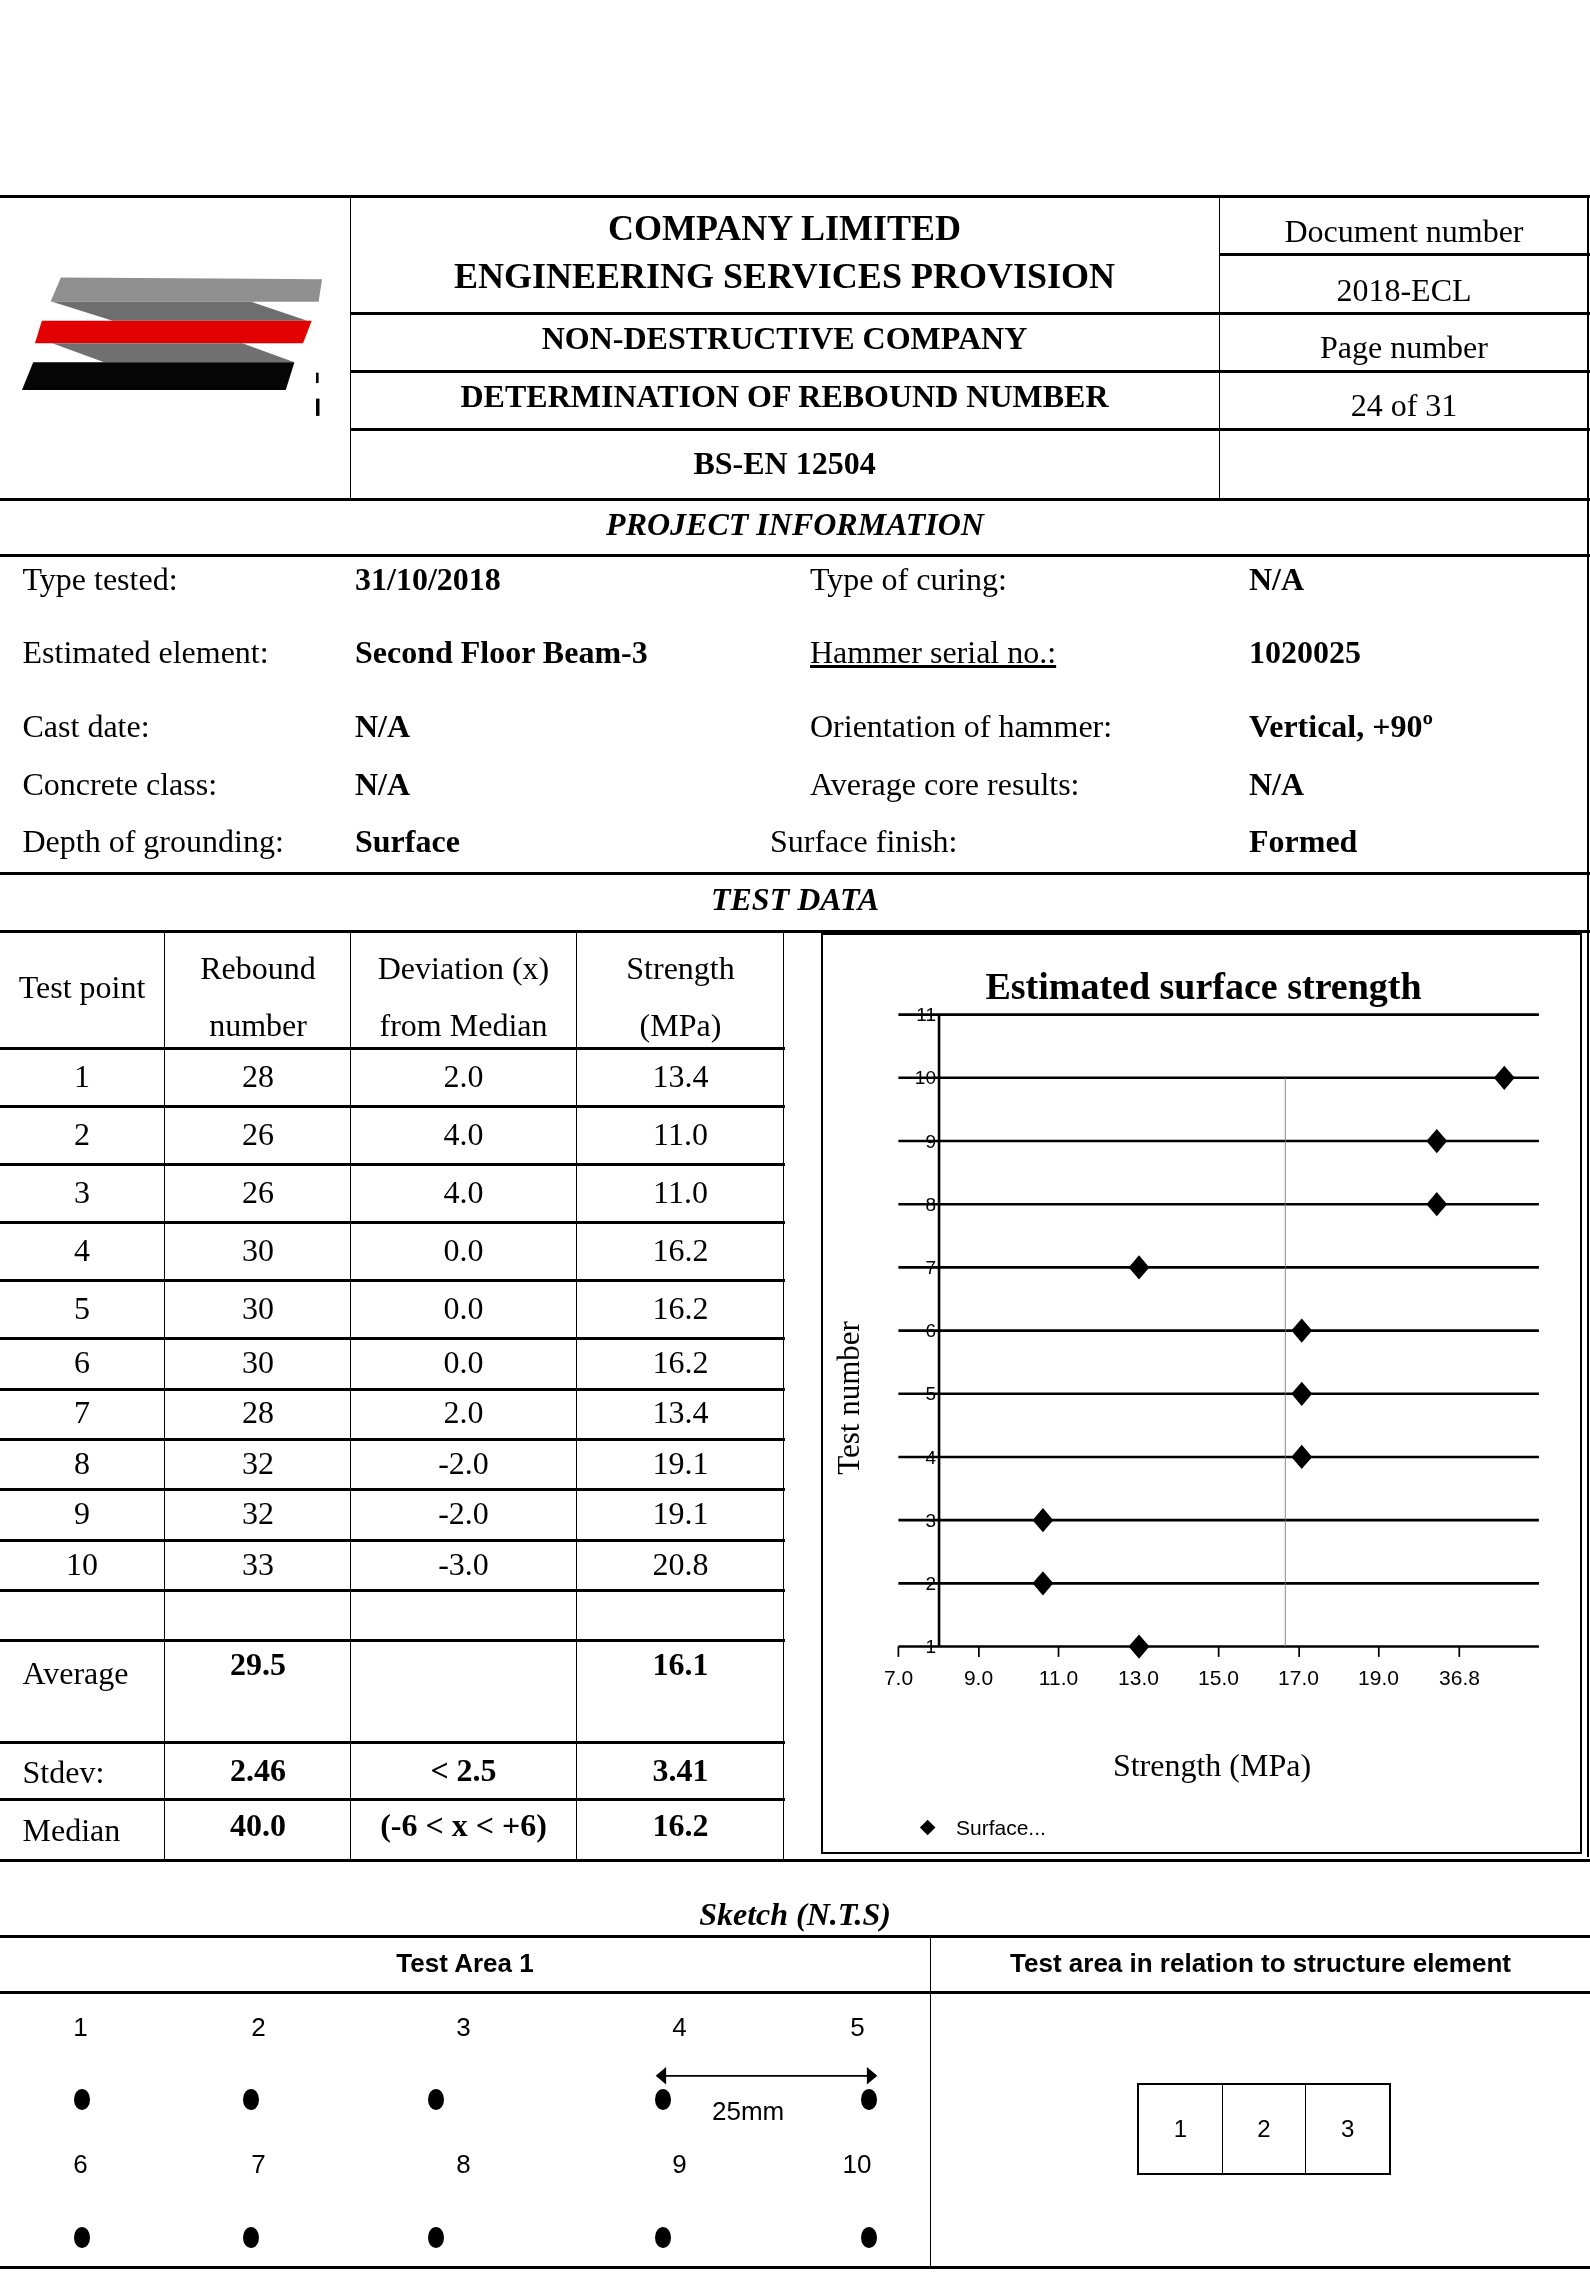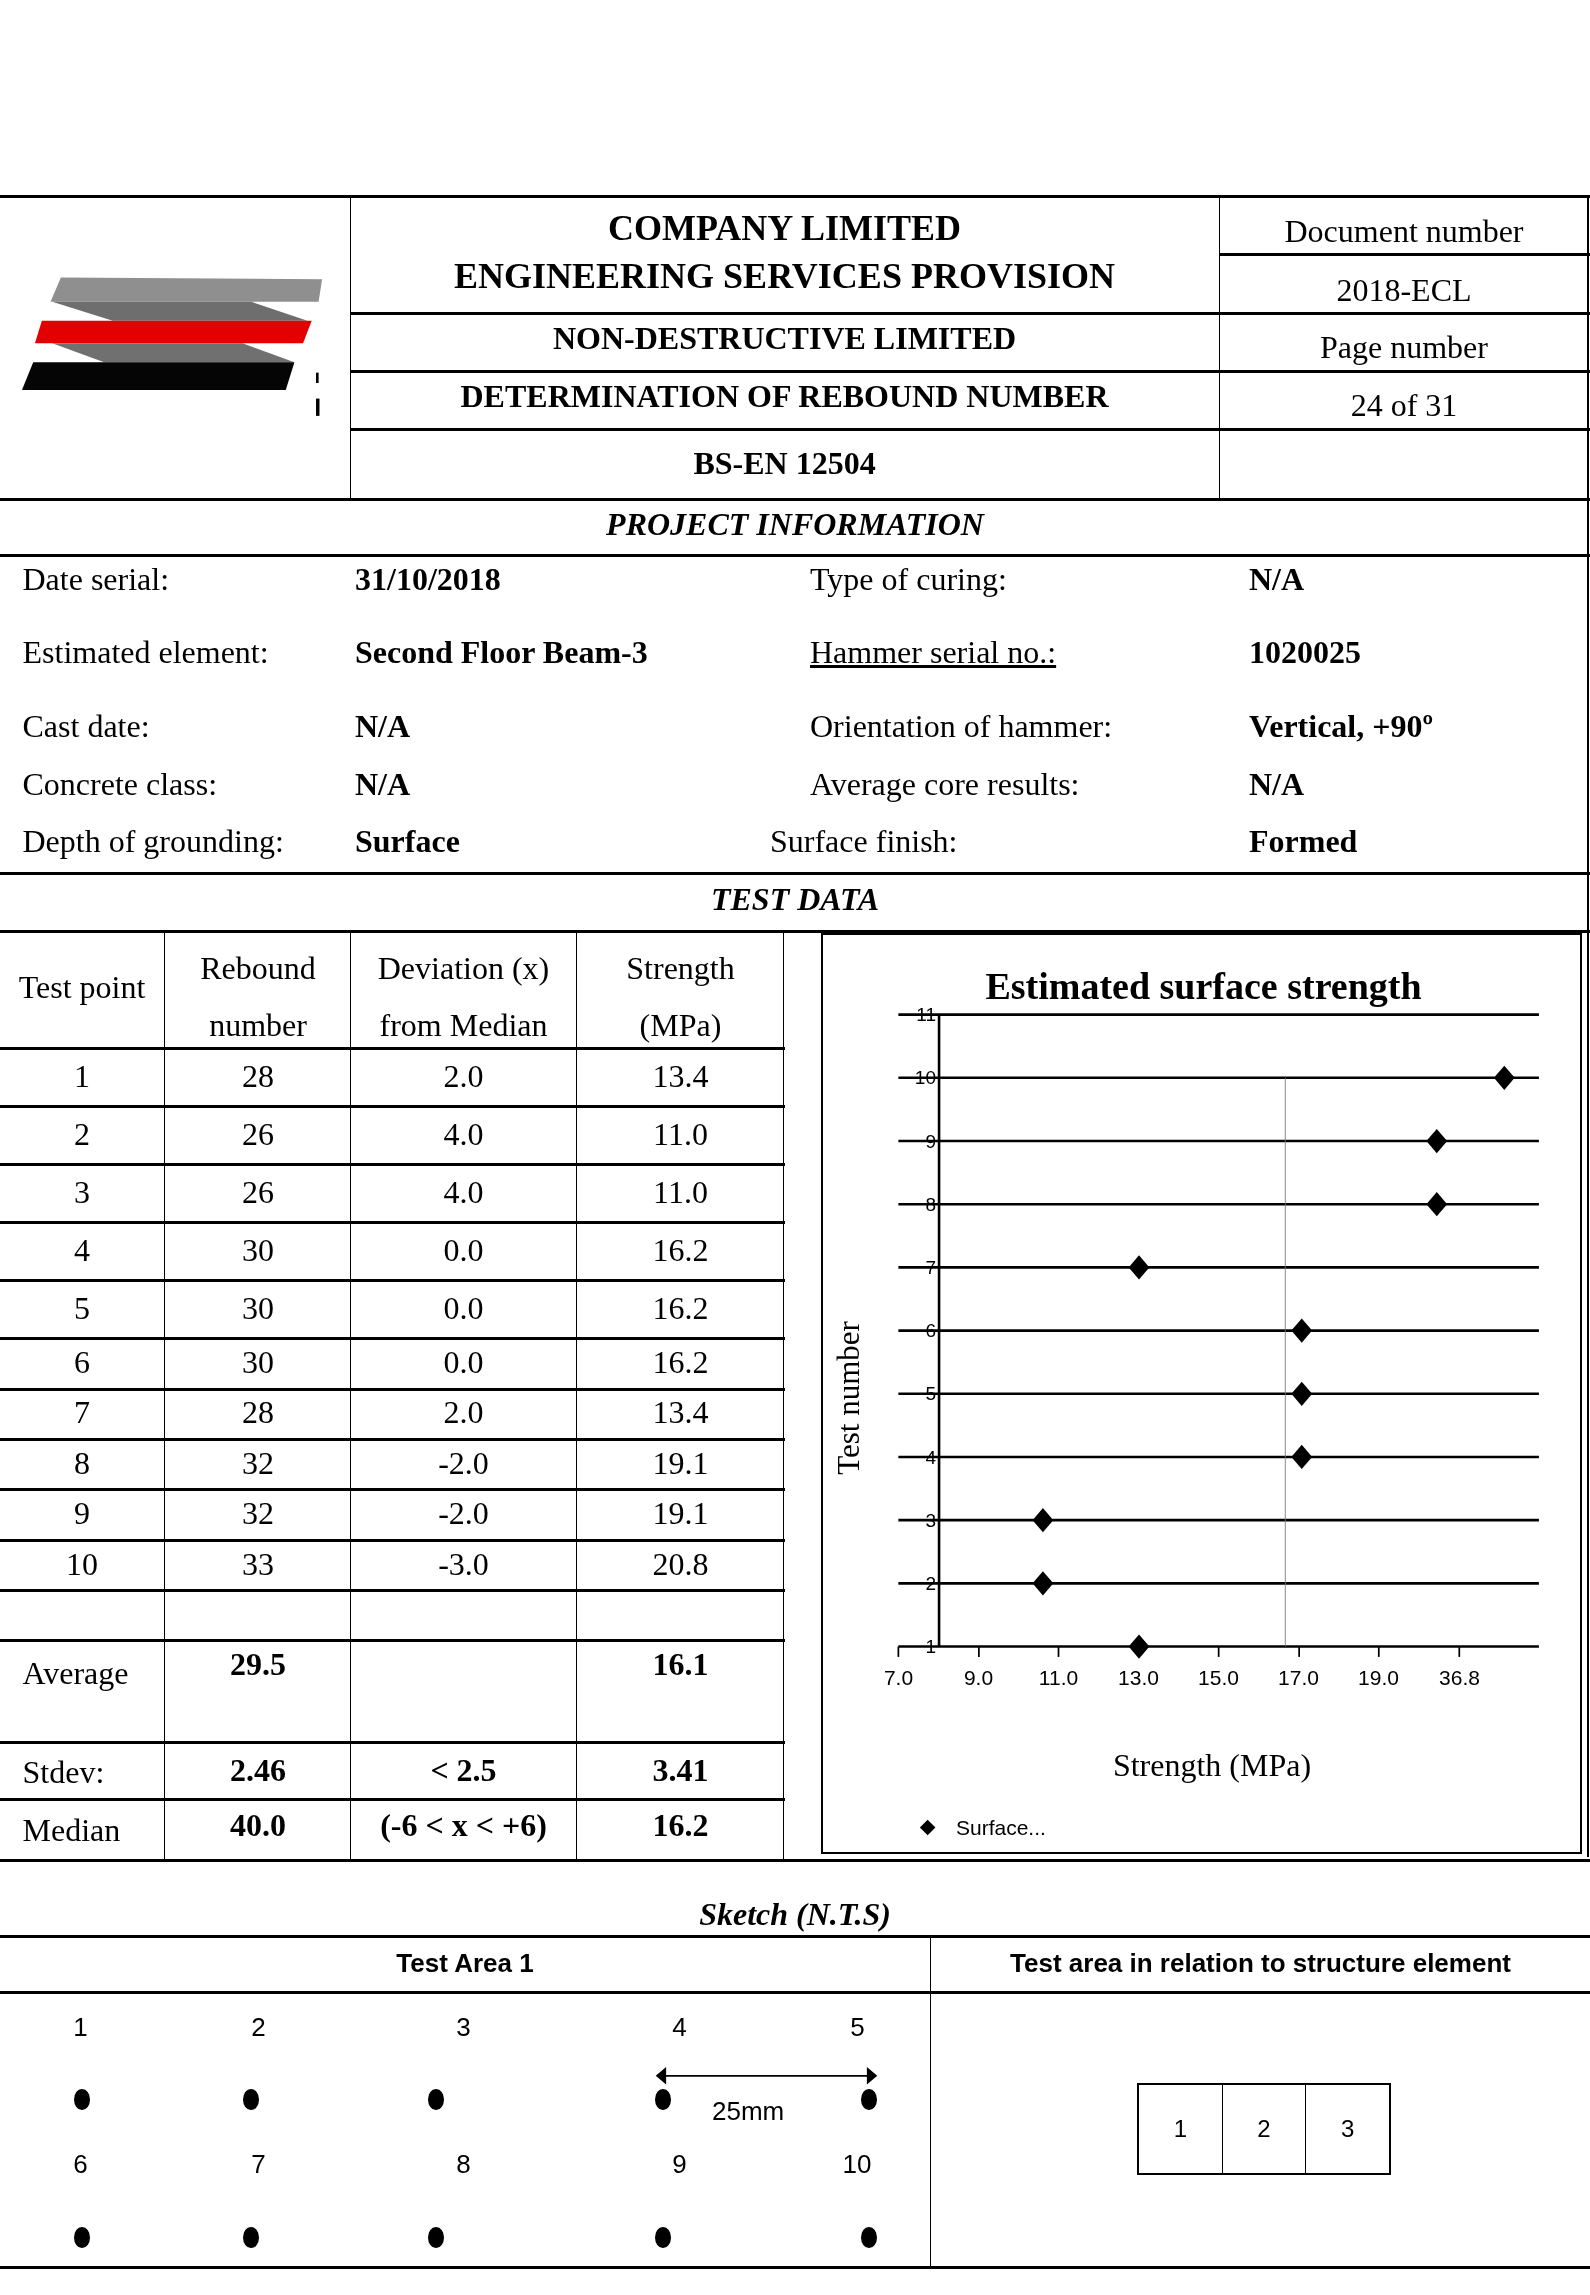--- a/index.html
+++ b/index.html
@@ -44,35 +44,35 @@
       <polygon points="28,118 330,118 320,150 15,150" fill="#050505"></polygon>
       <rect x="355" y="160" width="4" height="20" fill="#000"></rect>
       <rect x="355" y="130" width="3" height="12" fill="#000"></rect>
     </svg>
   </div>
 
   <div class="ctr hdr-big" style="left:351px;width:867px;top:204px;">
     <div>COMPANY LIMITED</div>
     <div>ENGINEERING SERVICES PROVISION</div>
   </div>
-  <div class="ctr hdr-mid" style="left:351px;width:867px;top:320px;">NON-DESTRUCTIVE LIMITED</div>
+  <div class="ctr hdr-mid" style="left:351px;width:867px;top:320px;">NON-DESTRUCTIVE COMPANY</div>
   <div class="ctr hdr-mid" style="left:351px;width:867px;top:378px;">DETERMINATION OF REBOUND NUMBER</div>
   <div class="ctr hdr-mid" style="left:351px;width:867px;top:445px;">BS-EN 12504</div>
 
   <div class="ctr hdr-side" style="left:1220px;width:368px;top:213px;">Document number</div>
   <div class="ctr hdr-side" style="left:1220px;width:368px;top:272px;">2018-ECL</div>
   <div class="ctr hdr-side" style="left:1220px;width:368px;top:329px;">Page number</div>
   <div class="ctr hdr-side" style="left:1220px;width:368px;top:387px;">24 of 31</div>
 </div>
 
 <div>
   <div class="ctr b i" style="left:0;width:1590px;top:506px;font-size:32px;">PROJECT INFORMATION</div>
   <div class="hl" style="left:0;width:1590px;top:554px;"></div>
 
-  <div class="lft info" style="left:22.5px;top:561px;">Date serial:</div>
+  <div class="lft info" style="left:22.5px;top:561px;">Type tested:</div>
   <div class="lft info b" style="left:355px;top:561px;">31/10/2018</div>
   <div class="lft info" style="left:810px;top:561px;">Type of curing:</div>
   <div class="lft info b" style="left:1249px;top:561px;">N/A</div>
 
   <div class="lft info" style="left:22.5px;top:634px;">Estimated element:</div>
   <div class="lft info b" style="left:355px;top:634px;">Second Floor Beam-3</div>
   <div class="lft info" style="left:810px;top:634px;text-decoration:underline;">Hammer serial no.:</div>
   <div class="lft info b" style="left:1249px;top:634px;">1020025</div>
 
   <div class="lft info" style="left:22.5px;top:708px;">Cast date:</div>

